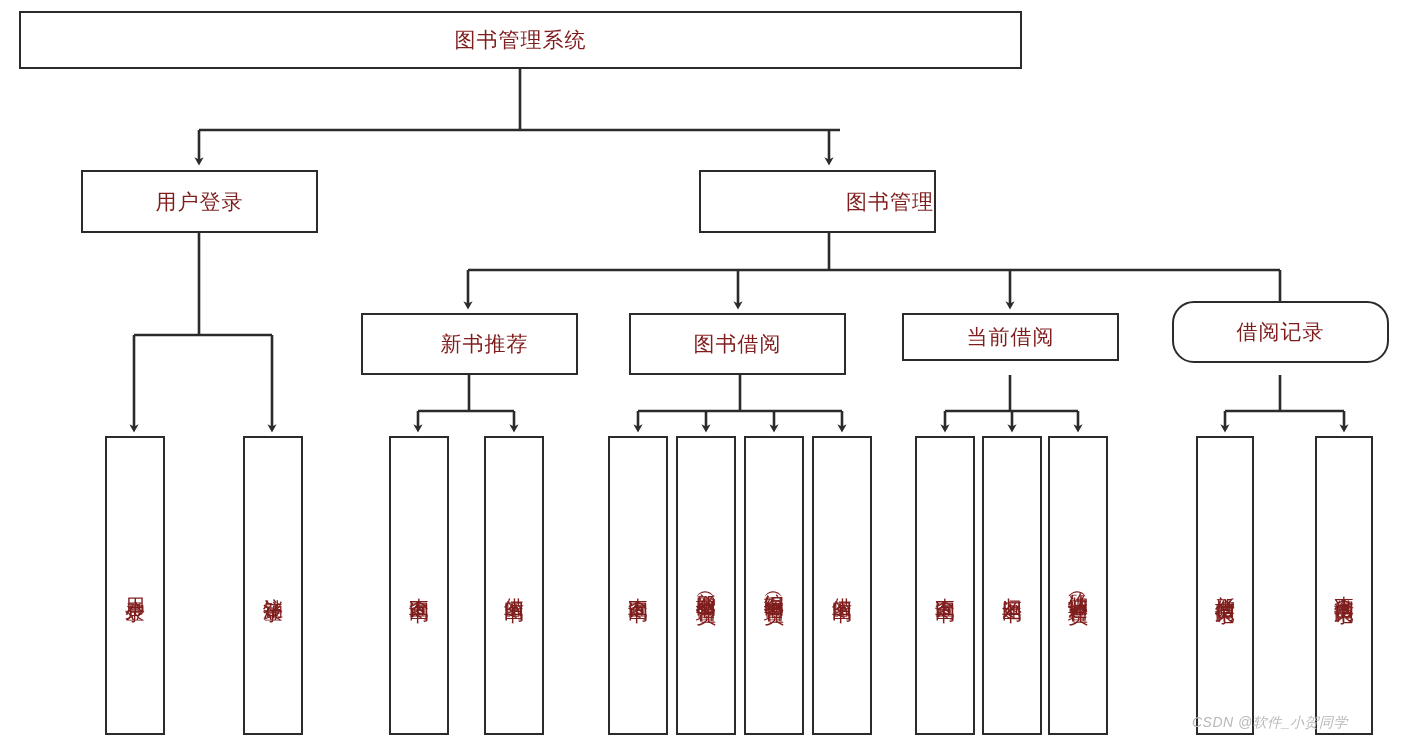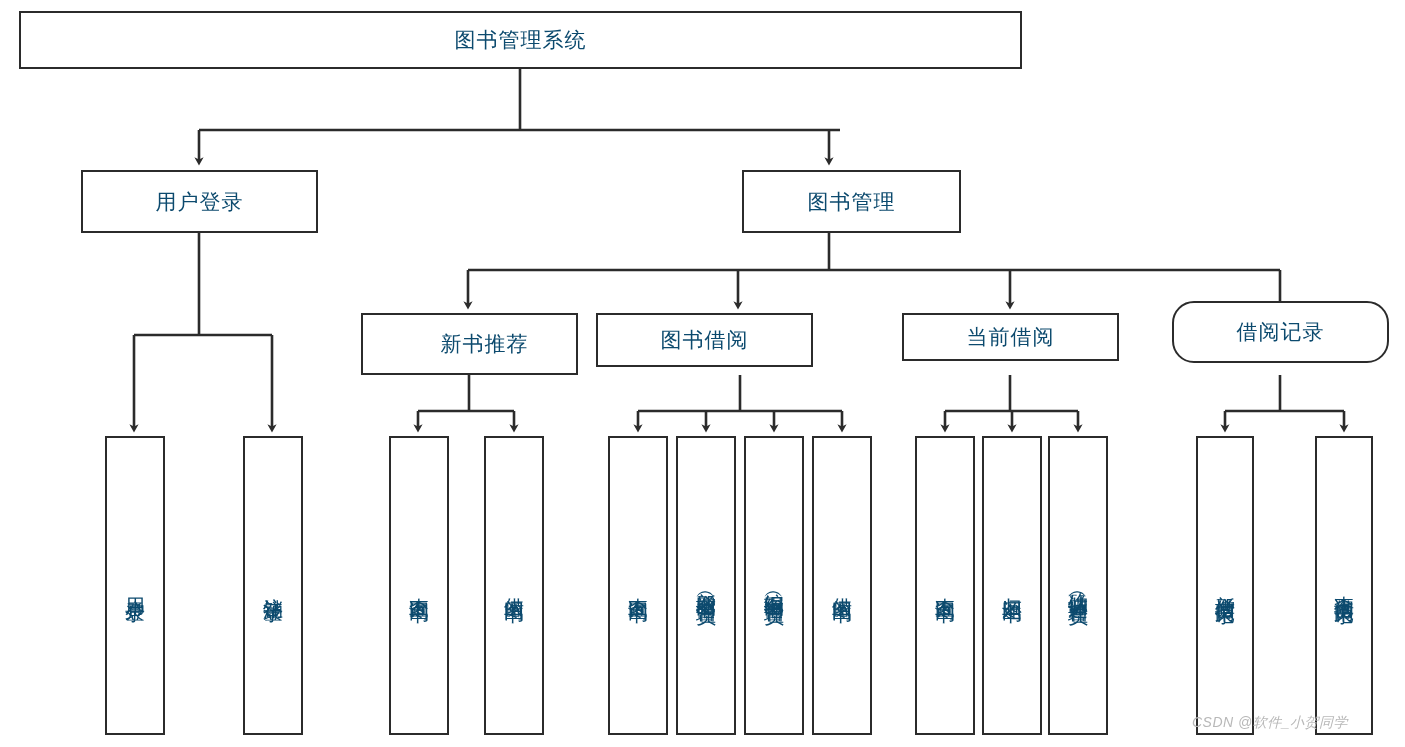--- a/index.html
+++ b/index.html
@@ -25,21 +25,21 @@
     height: 747px;
   }
   .node {
     position: absolute;
     box-sizing: border-box;
     border: 2px solid #2b2b2b;
     background: #ffffff;
     display: flex;
     align-items: center;
     justify-content: center;
-    color: #0c4a6e;
+    color: #7f1d1d;
     z-index: 2;
   }
   .node.horiz {
     font-size: 21px;
     letter-spacing: 1px;
     line-height: 1.2;
   }
   .node.vert {
     writing-mode: vertical-rl;
     text-orientation: upright;
@@ -120,28 +120,28 @@
     </g>
   </svg>
 
   <div class="node horiz" style="left:19px; top:11px; width:1003px; height:58px;">
     <span class="node-label">图书管理系统</span>
   </div>
 
   <div class="node horiz" style="left:81px; top:170px; width:237px; height:63px;">
     <span class="node-label">用户登录</span>
   </div>
-  <div class="node horiz" style="left:742px; top:170px; width:219px; height:63px;">
+  <div class="node horiz" style="left:699px; top:170px; width:237px; height:63px;justify-content:flex-end;">
     <span class="node-label">图书管理</span>
   </div>
 
   <div class="node horiz" style="left:361px; top:313px; width:217px; height:62px;padding-left:30px;">
     <span class="node-label">新书推荐</span>
   </div>
-  <div class="node horiz" style="left:596px; top:313px; width:217px; height:54px;">
+  <div class="node horiz" style="left:629px; top:313px; width:217px; height:62px;">
     <span class="node-label">图书借阅</span>
   </div>
   <div class="node horiz" style="left:902px; top:313px; width:217px; height:48px;">
     <span class="node-label">当前借阅</span>
   </div>
   <div class="node horiz" style="left:1172px; top:301px; width:217px; height:62px;border-radius:22px;">
     <span class="node-label">借阅记录</span>
   </div>
 
   <div class="node vert" style="left:105px; top:436px; width:60px; height:299px;">

